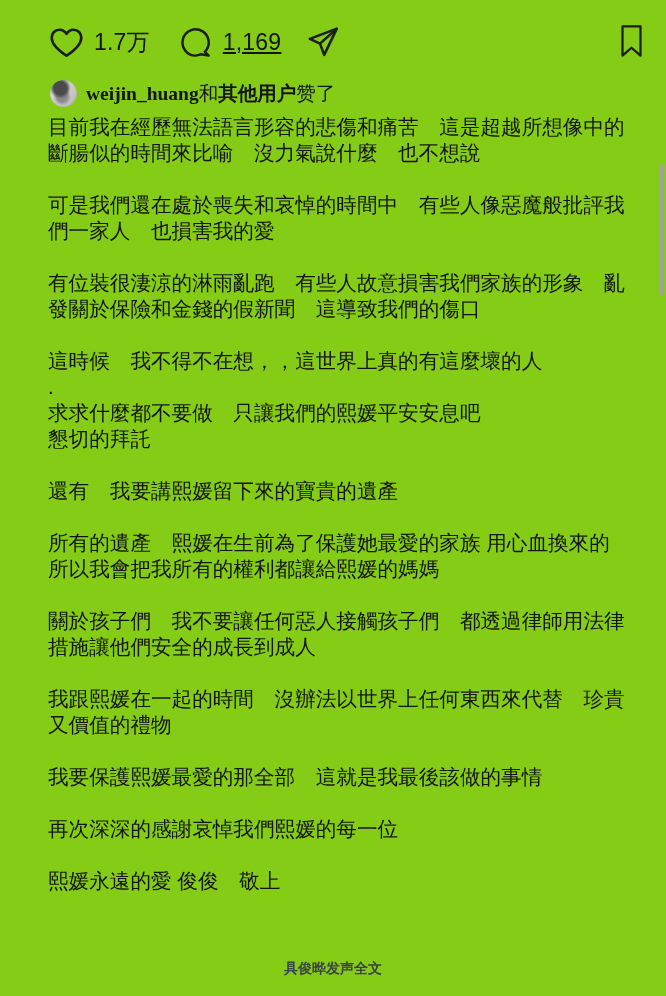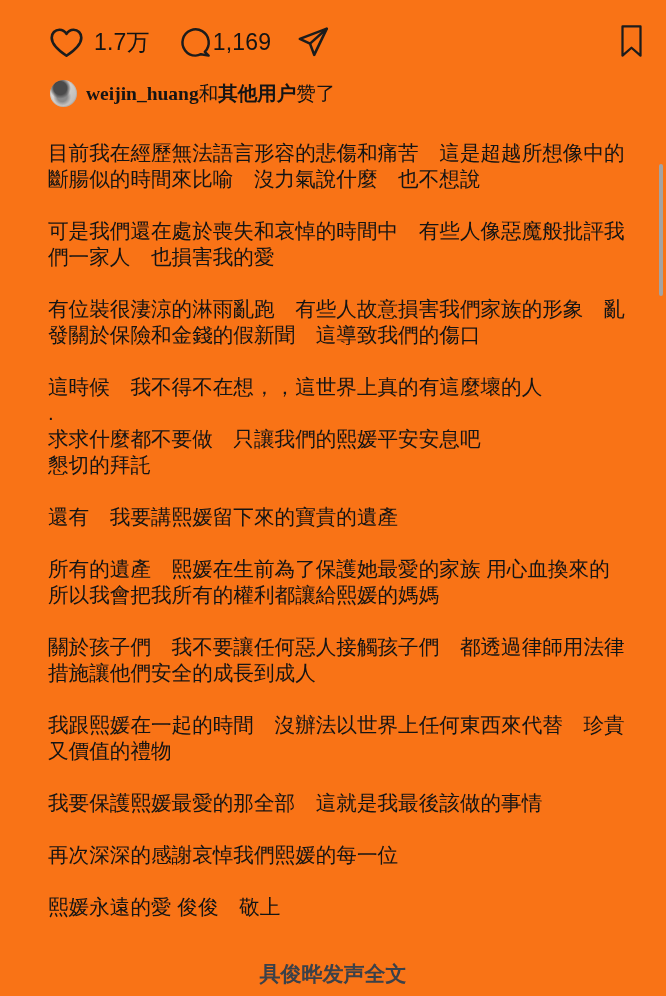--- a/index.html
+++ b/index.html
@@ -5,21 +5,21 @@
   * { margin: 0; padding: 0; box-sizing: border-box; }
   html, body { background: #ffffff; }
   body {
     font-family: "Liberation Sans", "DejaVu Sans", sans-serif;
     color: #161616;
   }
   .screen {
     position: relative;
     width: 666px;
     height: 996px;
-    background: #f97316;
+    background: #84cc16;
     overflow: hidden;
     margin: 0 auto;
   }
 
   
   .actions-row {
     position: absolute;
     left: 48px;
     top: 22px;
     height: 40px;
@@ -27,21 +27,21 @@
     align-items: center;
   }
   .icon-btn { display: inline-flex; align-items: center; justify-content: center; background: none; border: none; padding: 0; cursor: pointer; }
   .icon-btn svg { display: block; }
   .count {
     font-size: 23px;
     letter-spacing: 0.2px;
     color: #141414;
   }
   .count.like { margin-left: 9px; margin-right: 28px; }
-  .count.comment { margin-right: 24px; }
+  .count.comment { margin-left: 10px; margin-right: 24px; text-decoration: underline; }
   .save-btn {
     position: absolute;
     left: 618px;
     top: 24px;
   }
 
   
   .liked-row {
     position: absolute;
     left: 50px;
@@ -75,33 +75,32 @@
     left: 48px;
     top: 114px;
     width: 582px;
     font-size: 20.6px;
     line-height: 26px;
     color: #141414;
   }
   .caption-author { font-weight: 700; }
   .caption-first { display: inline; }
   .caption-body {
-    margin-top: 26px;
     white-space: pre-line;
     word-break: break-all;
   }
 
   
   .footer-caption {
     position: absolute;
     left: 0;
     top: 960px;
     width: 100%;
     text-align: center;
-    font-size: 21px;
+    font-size: 14px;
     font-weight: 700;
     color: #3b4149;
   }
 
   
   .scrollbar-thumb {
     position: absolute;
     left: 659px;
     top: 164px;
     width: 4px;

